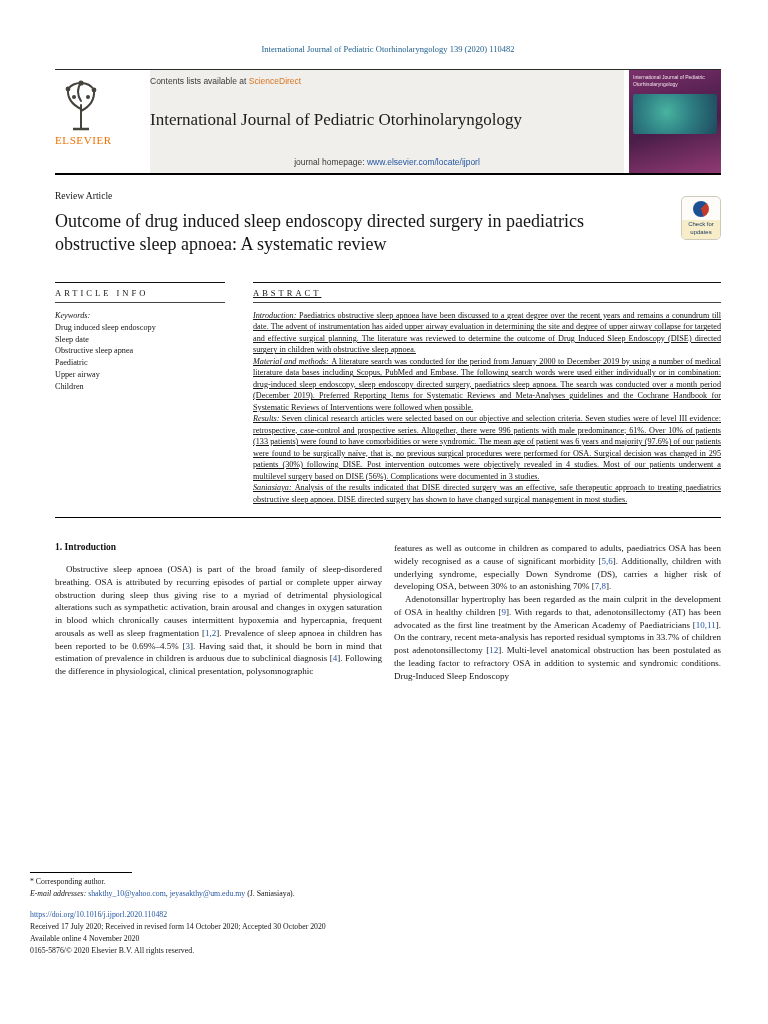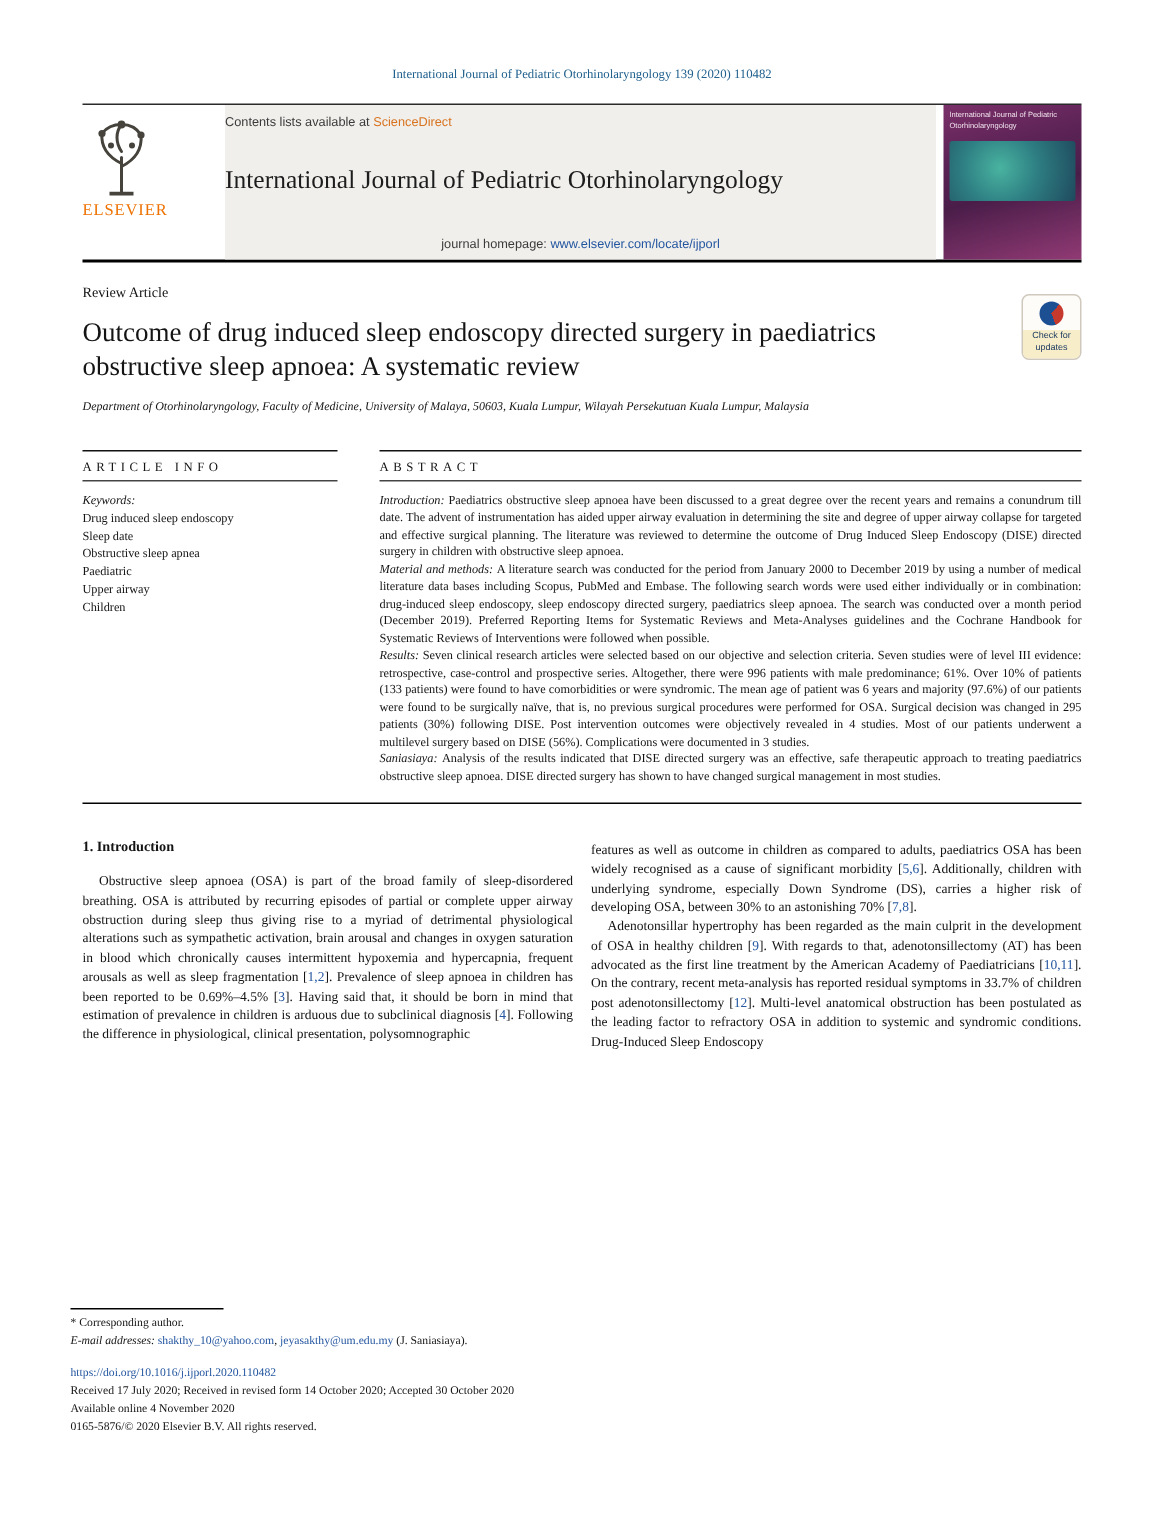--- a/index.html
+++ b/index.html
@@ -32,34 +32,34 @@
   .check-badge { position:absolute; top:196px; right:47px; width:40px; height:44px; border:1px solid #cfc8bd; border-radius:5px; background:#fdfcf9; overflow:hidden; display:flex; flex-direction:column; align-items:center; padding-top:4px; box-sizing:border-box; cursor:pointer; }
   .check-circle { width:16px; height:16px; border-radius:50%; background:conic-gradient(from 40deg,#c63a2e 0deg 120deg,#1d4f93 120deg 360deg); }
   .check-label { margin-top:3px; width:100%; flex:1; background:var(--badgeyellow); font-family:"Liberation Sans","DejaVu Sans",sans-serif; font-size:6px; line-height:1.3; color:#18365e; text-align:center; padding-top:1px; }
 
   .authors { margin-top:20px; font-size:11.5px; }
   sup.cite { font-size:8px; padding-left:1px; }
   .affiliation { margin-top:9px; font-size:8px; font-style:italic; }
 
   .info-abs { display:flex; margin-top:25px; border-bottom:1px solid #000; padding-bottom:12px; }
   .article-info { width:170px; margin-right:28px; border-top:1.5px solid #111; flex-shrink:0; }
-  .abstract { flex:1; border-top:1.5px solid #111; }
+  .abstract { flex:1; border-top:1.5px solid #111;text-decoration:underline; }
   .sec-heading { font-size:8.5px; letter-spacing:3px; padding:5px 0 4px; border-bottom:.7px solid #444; margin-bottom:7px; }
   .plabel { font-style:italic; }
   .kw-label, .kw-list { font-size:8.2px; line-height:1.45; }
   .abs-p { margin:0; font-size:8.2px; line-height:1.4; text-align:justify; }
   .cite { color:var(--link); cursor:pointer; }
 
   .body-cols { display:flex; gap:12px; margin-top:24px; }
   .col { width:327px; }
   .intro-heading { font-size:9.5px; font-weight:bold; margin-bottom:11px; }
   .body-p { margin:0; font-size:9px; line-height:1.42; text-align:justify; }
   .indent { text-indent:11px; }
 
-  .footnote { position:absolute; left:47px; top:872px; width:674px; font-size:7.8px; line-height:1.55; }
+  .footnote { position:absolute; left:30px; top:872px; width:674px; font-size:7.8px; line-height:1.55; }
   .fn-rule { width:102px; border-top:1px solid #000; margin-bottom:3px; }
   .doi-block { margin-top:9px; }
   .doi { color:var(--link); cursor:pointer; }
 </style>
 </head>
 <body>
 
 <div class="page">
 
   <div class="journal-ref">International Journal of Pediatric Otorhinolaryngology 139 (2020) 110482</div>
@@ -109,21 +109,20 @@
 
   <div class="check-badge">
     <div class="check-circle"></div>
     <div class="check-label">
       <div>Check for</div>
       <div>updates</div>
     </div>
   </div>
 
 
-  <div class="affiliation">Department of Otorhinolaryngology, Faculty of Medicine, University of Malaya, 50603, Kuala Lumpur, Wilayah Persekutuan Kuala Lumpur, Malaysia</div>
 
   <div class="info-abs">
     <div class="article-info">
       <div class="sec-heading">ARTICLE INFO</div>
       <div class="kw-label plabel">Keywords:</div>
       <div class="kw-list">
           <div>Drug induced sleep endoscopy</div>
           <div>Sleep date</div>
           <div>Obstructive sleep apnea</div>
           <div>Paediatric</div>

